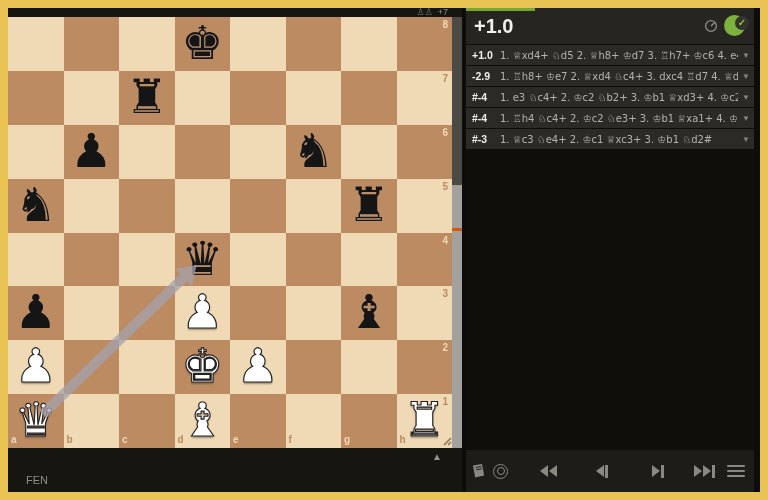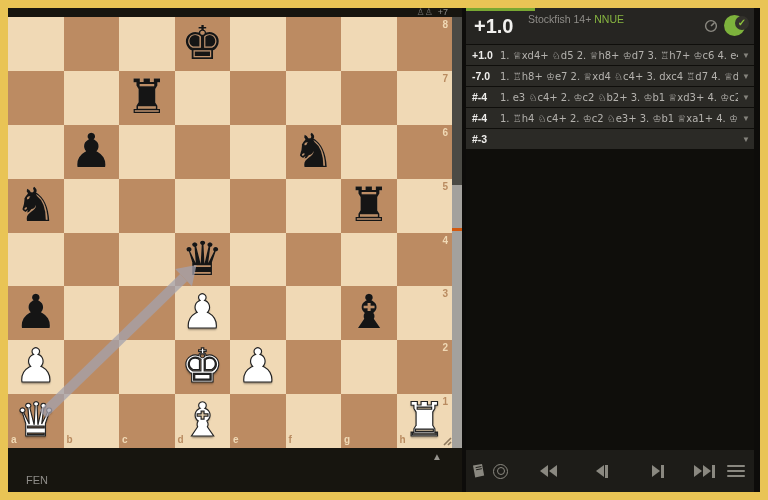--- a/index.html
+++ b/index.html
@@ -199,56 +199,55 @@
 
     <div class="fen-bar">
       <span class="fen-label">FEN</span>
     </div>
 
     <div class="panel">
       <div class="eheader">
         <div class="progress" style="width: 24%;"></div>
         <div class="eval-big">+1.0</div>
         <div class="einfo">
-          <div><span>Stockfish 14+</span>
-            <span class="nnue">NNUE</span></div>
         </div>
         <svg class="gauge-icon" width="14" height="14" viewBox="0 0 14 14">
           <circle cx="7" cy="7" r="5.4" fill="none" stroke="#8a8880" stroke-width="1.4"></circle>
           <path d="M7 7 L10.3 3.9" stroke="#8a8880" stroke-width="1.5"></path>
         </svg>
         <div class="toggle">
           <div class="toggle-disc"></div>
           <div class="toggle-knob"><span>✓</span></div>
         </div>
       </div>
 
       <div class="lines">
           <div class="pv-row">
             <span class="pv-eval">+1.0</span>
             <span class="pv-moves">1. ♕xd4+ ♘d5 2. ♕h8+ ♔d7 3. ♖h7+ ♔c6 4. e4 ♗f4+ 5. ♔…</span>
             <span class="pv-caret">▼</span>
           </div>
           <div class="pv-row">
-            <span class="pv-eval">-7.0</span>
+            <span class="pv-eval">-2.9</span>
             <span class="pv-moves">1. ♖h8+ ♔e7 2. ♕xd4 ♘c4+ 3. dxc4 ♖d7 4. ♕d3 ♖xd3+ 5.…</span>
             <span class="pv-caret">▼</span>
           </div>
           <div class="pv-row">
             <span class="pv-eval">#-4</span>
             <span class="pv-moves">1. e3 ♘c4+ 2. ♔c2 ♘b2+ 3. ♔b1 ♕xd3+ 4. ♔c2 ♕xc2#</span>
             <span class="pv-caret">▼</span>
           </div>
           <div class="pv-row">
             <span class="pv-eval">#-4</span>
             <span class="pv-moves">1. ♖h4 ♘c4+ 2. ♔c2 ♘e3+ 3. ♔b1 ♕xa1+ 4. ♔xa1 ♖c1#</span>
             <span class="pv-caret">▼</span>
           </div>
           <div class="pv-row">
             <span class="pv-eval">#-3</span>
+            <span class="pv-moves">1. ♕c3 ♘e4+ 2. ♔c1 ♕xc3+ 3. ♔b1 ♘d2#</span>
             <span class="pv-caret">▼</span>
           </div>
         </div>
 
       <div class="bottombar">
         <div class="bb-btn" style="left:4px">
           <svg width="17" height="16" viewBox="0 0 17 16">
             <path d="M3 2.6 L12 1 L14.2 12.6 L5.2 14.6 Z" fill="#8a8880"></path>
             <path d="M5.6 4.6 L11.4 3.5 M6.1 6.8 L11.9 5.7" stroke="#1d1c18" stroke-width="1"></path>
           </svg>

